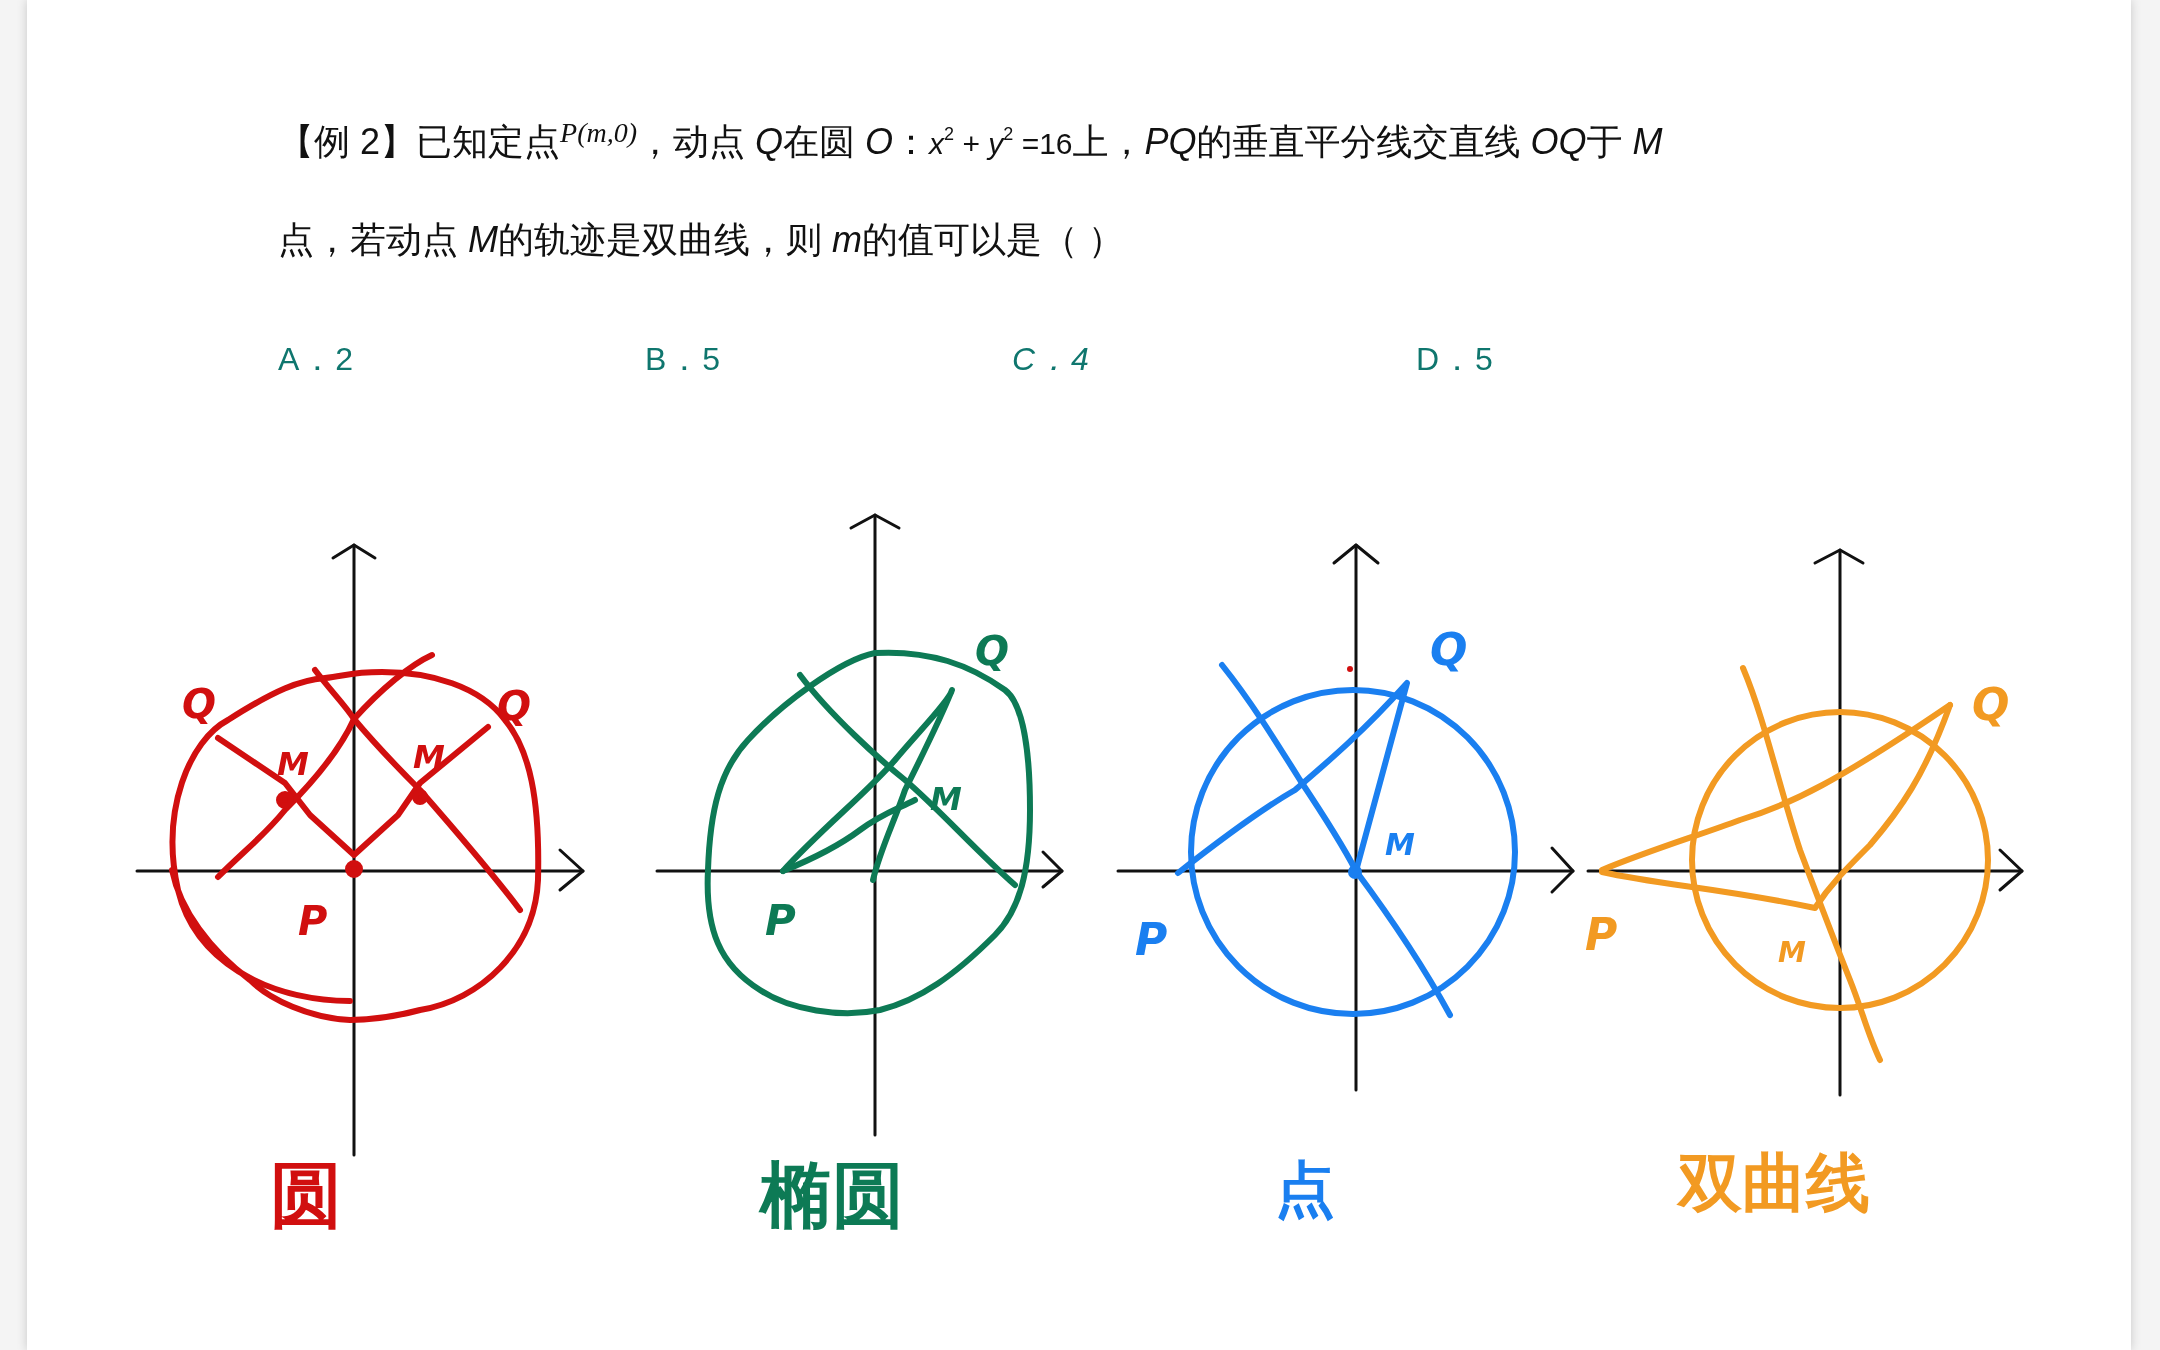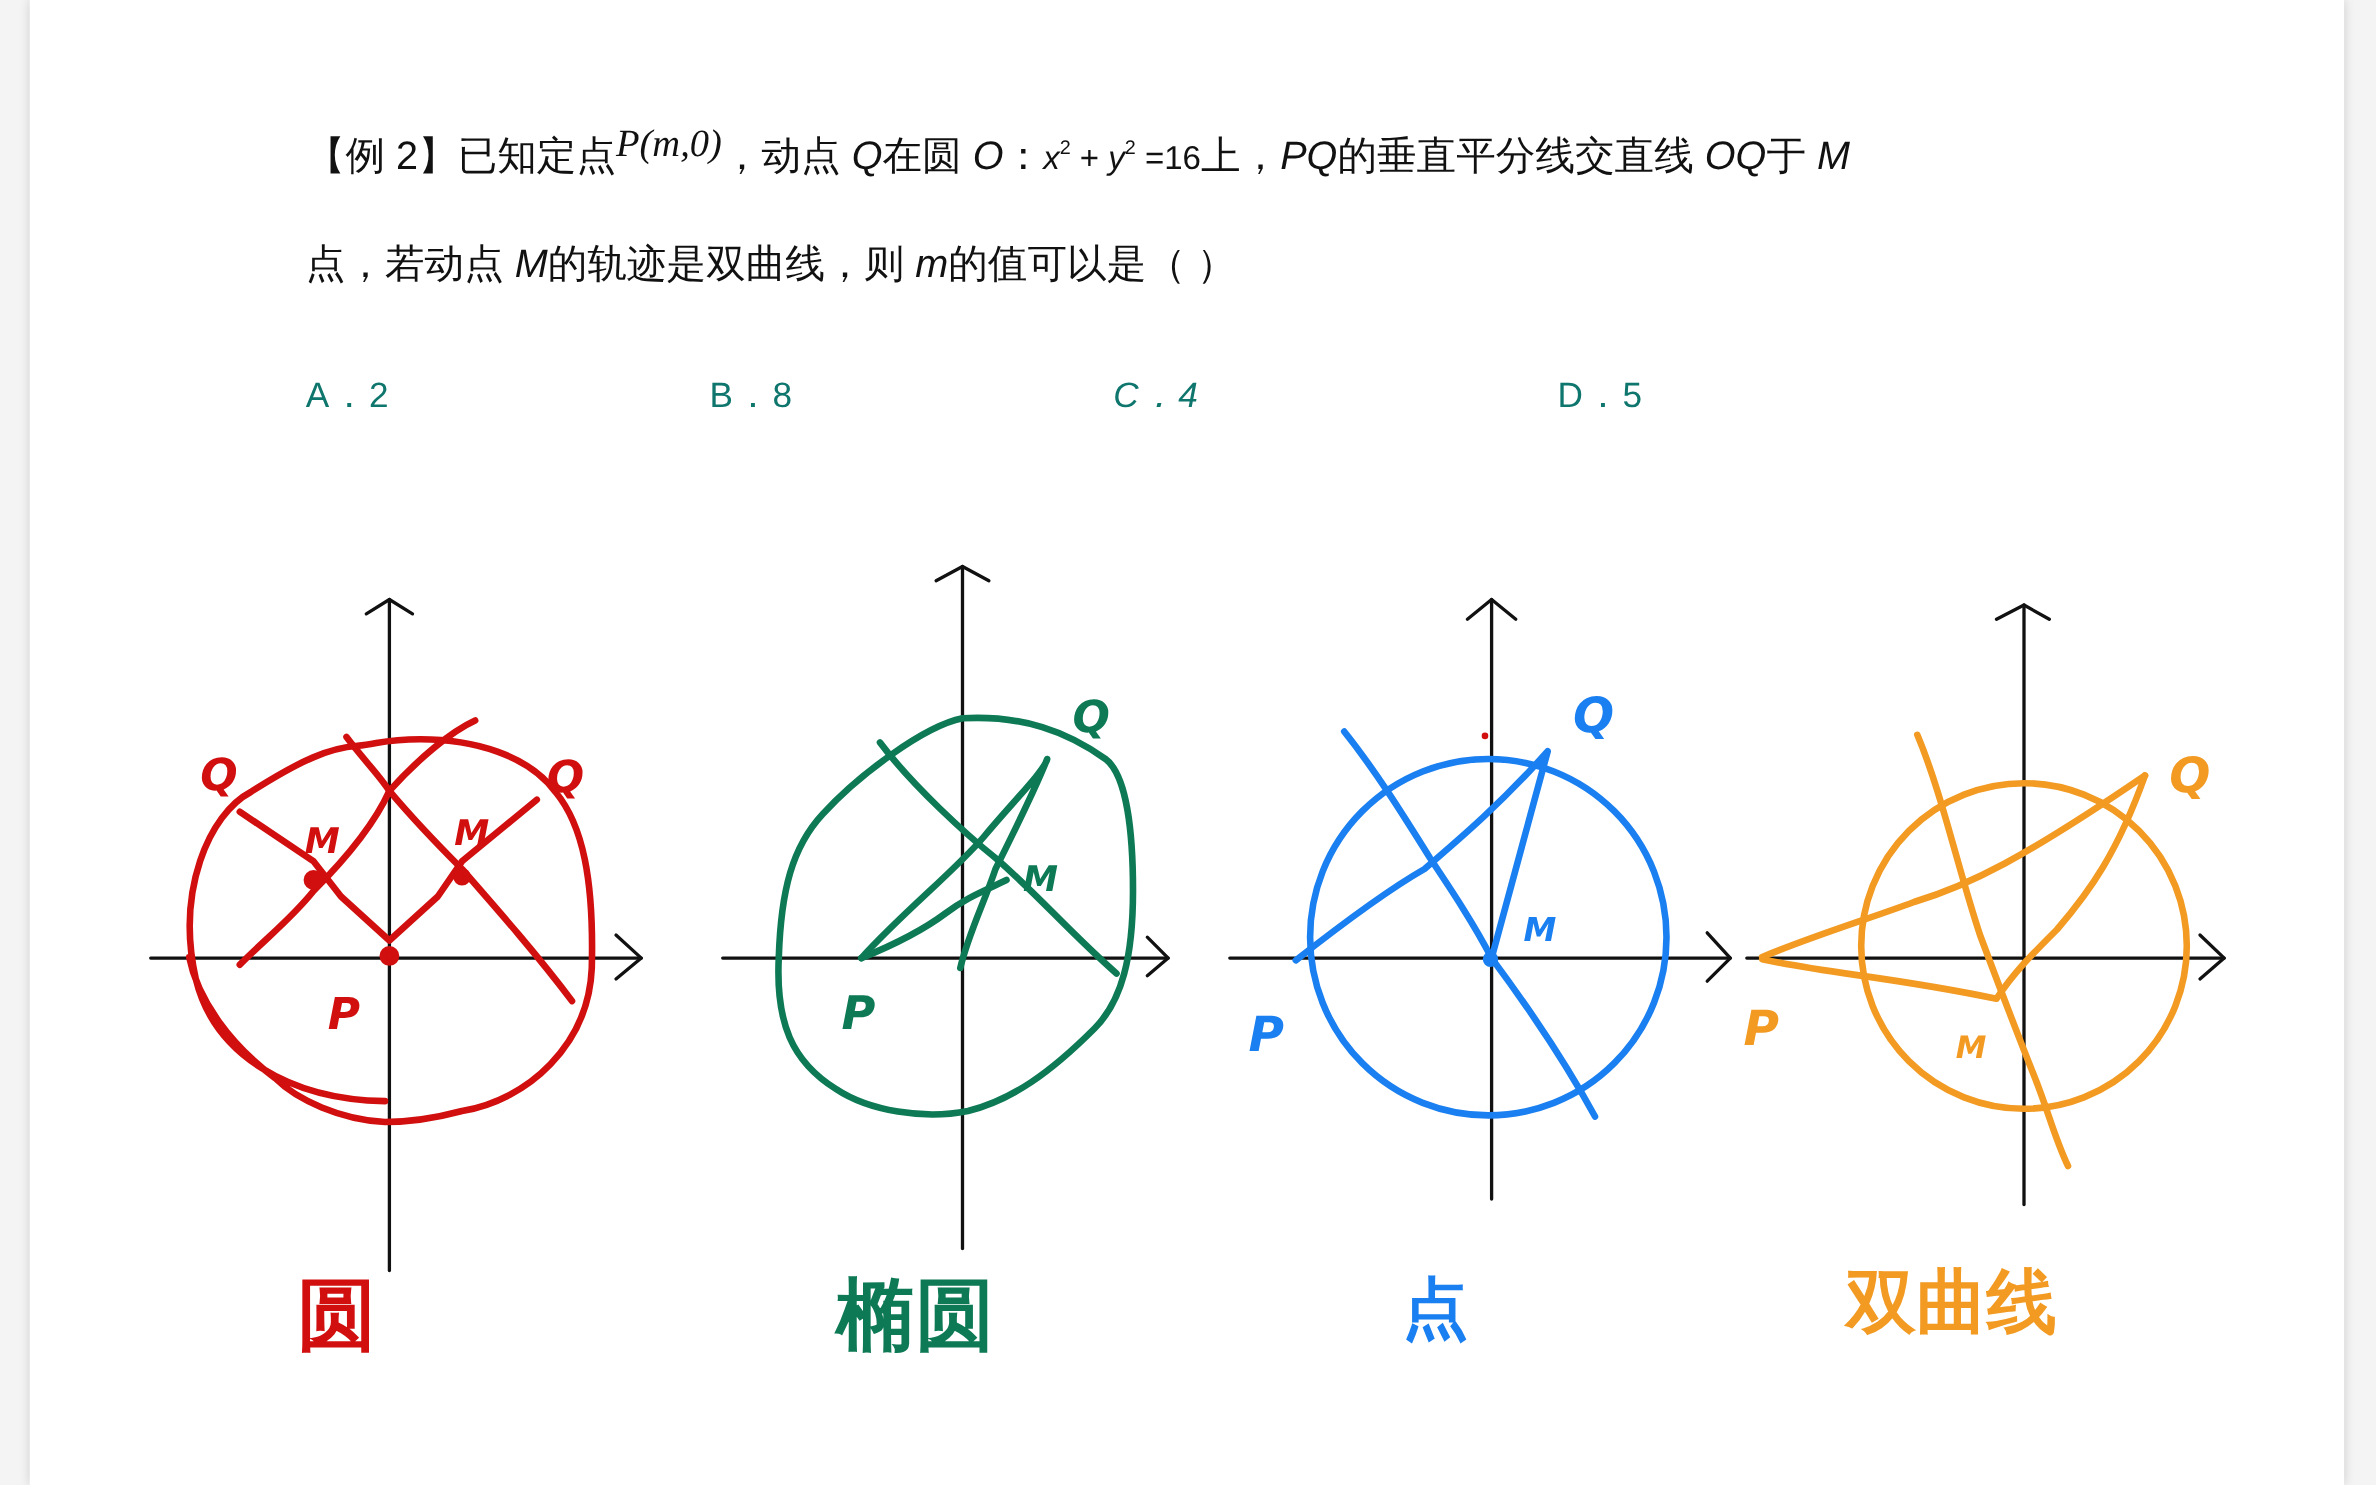--- a/index.html
+++ b/index.html
@@ -5,39 +5,39 @@
   html,body{margin:0;padding:0;}
   body{width:2160px;height:1350px;background:#f4f4f4;position:relative;overflow:hidden;font-family:"Liberation Sans","DejaVu Sans",sans-serif;}
   .page{position:absolute;left:27px;top:0;width:2104px;height:1350px;background:#ffffff;box-shadow:0 0 10px rgba(0,0,0,0.18);}
   .line{position:absolute;left:278px;font-size:36px;color:#111;white-space:nowrap;letter-spacing:0px;}
   .line1{top:118px;}
   .line2{top:216px;}
   .it{font-style:italic;}
   .math{font-family:Liberation Sans, sans-serif;font-style:italic;font-size:30px;}
   .math .up{font-style:normal;}
   .sup{font-size:18px;vertical-align:14px;font-style:normal;}
-  .pm{position:relative;top:-12px;font-family:"Liberation Serif","DejaVu Serif",serif;font-size:35px;text-align:center;}
+  .pm{position:relative;top:-12px;font-family:"Liberation Serif","DejaVu Serif",serif;font-size:28px;text-align:center;}
   .opt{position:absolute;top:338px;font-size:32px;color:#0f766e;letter-spacing:2px;}
   svg.diag{position:absolute;left:0;top:0;}
 </style>
 </head>
 <body>
 
 <div class="page"></div>
 
 <div class="line line1">
   <span>【例 2】</span><span>已知定点</span><span class="pm" style="font-style:italic;">P(m,0)</span><span>，动点 </span><span class="it">Q</span><span>在圆 </span><span class="it">O</span><span>：</span><span class="math"><span>x</span><span class="sup">2</span><span class="up"> + </span><span>y</span><span class="sup">2</span><span class="up"> =16</span></span><span>上，</span><span class="it">PQ</span><span>的垂直平分线交直线  </span><span class="it">OQ</span><span>于 </span><span class="it">M</span>
 </div>
 
 <div class="line line2">
   <span>点，若动点 </span><span class="it">M</span><span>的轨迹是双曲线，则 </span><span class="it">m</span><span>的值可以是（      ）</span>
 </div>
 
 <div class="opt" style="left:278px;">A．2</div>
-<div class="opt" style="left:645px;">B．8</div>
+<div class="opt" style="left:645px;">B．5</div>
 <div class="opt" style="left:1012px;font-style:italic;">C．4</div>
 <div class="opt" style="left:1380px;margin-left:36px;">D．5</div>
 
 <svg class="diag" width="2160" height="1350" viewBox="0 0 2160 1350">
   <g fill="none" stroke-linecap="round" stroke-linejoin="round">
 
     <g>
       <g stroke="#111" stroke-width="3">
         <line x1="137" y1="871" x2="583" y2="871"></line>
         <polyline points="560,850 583,871 560,890"></polyline>

